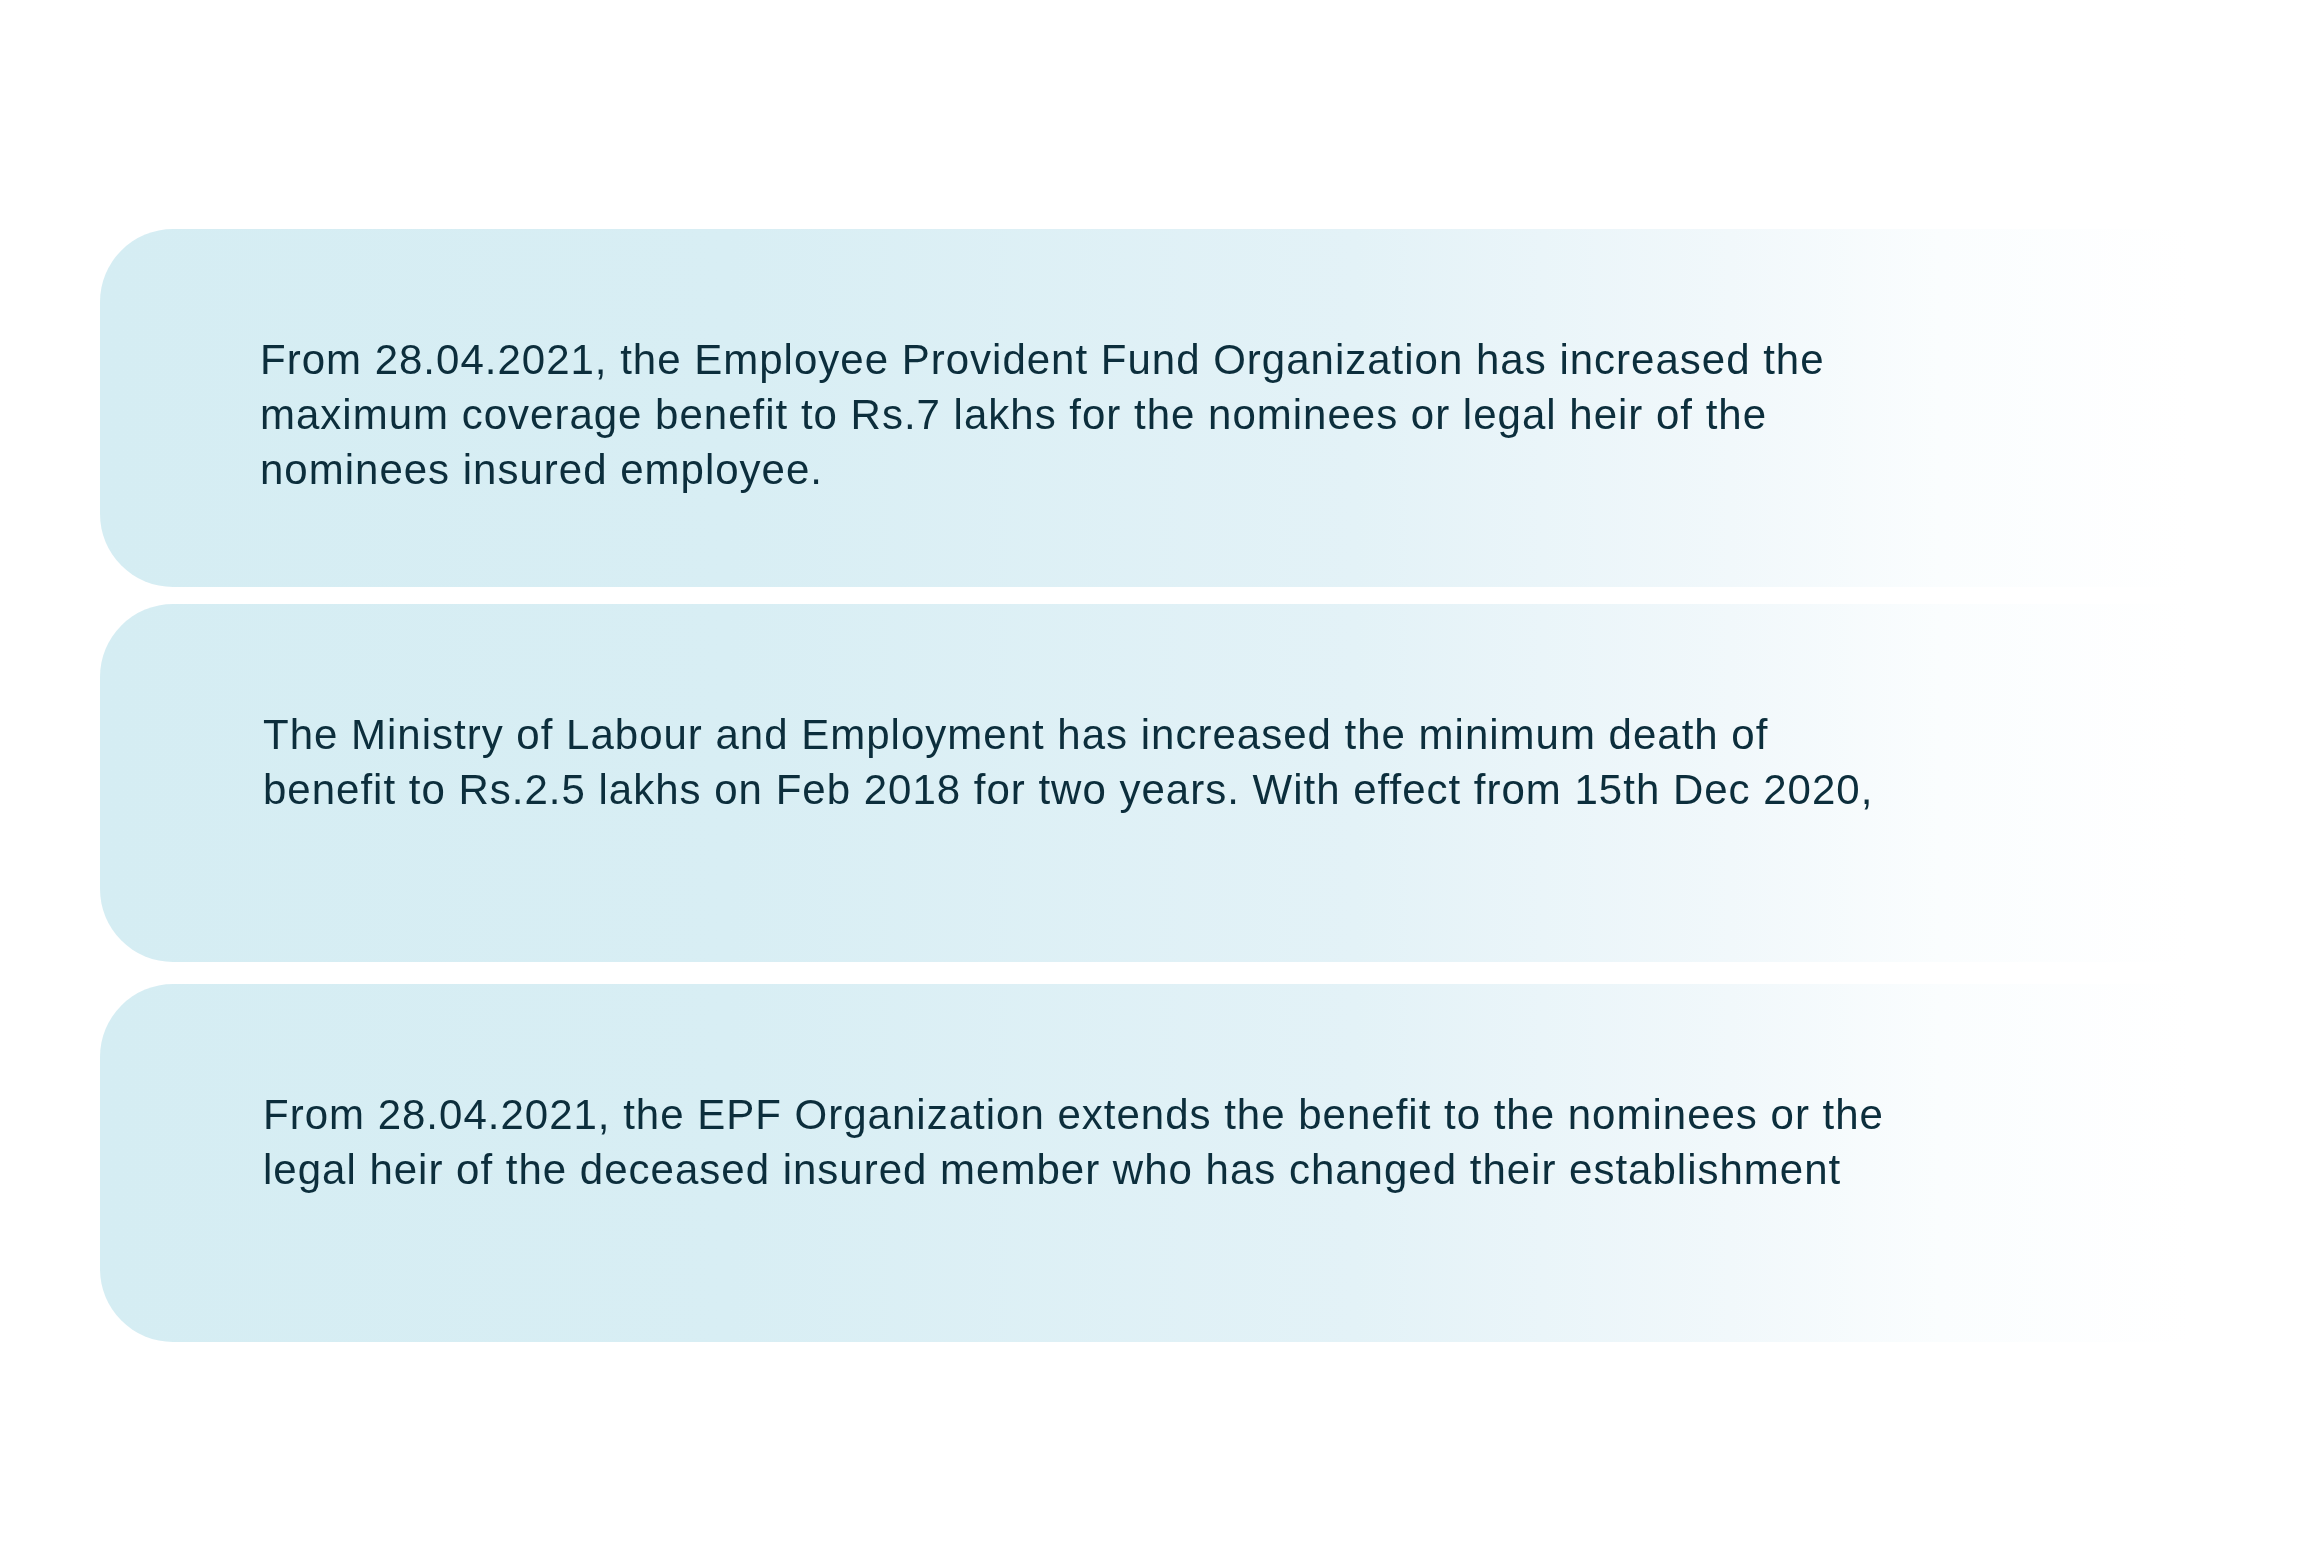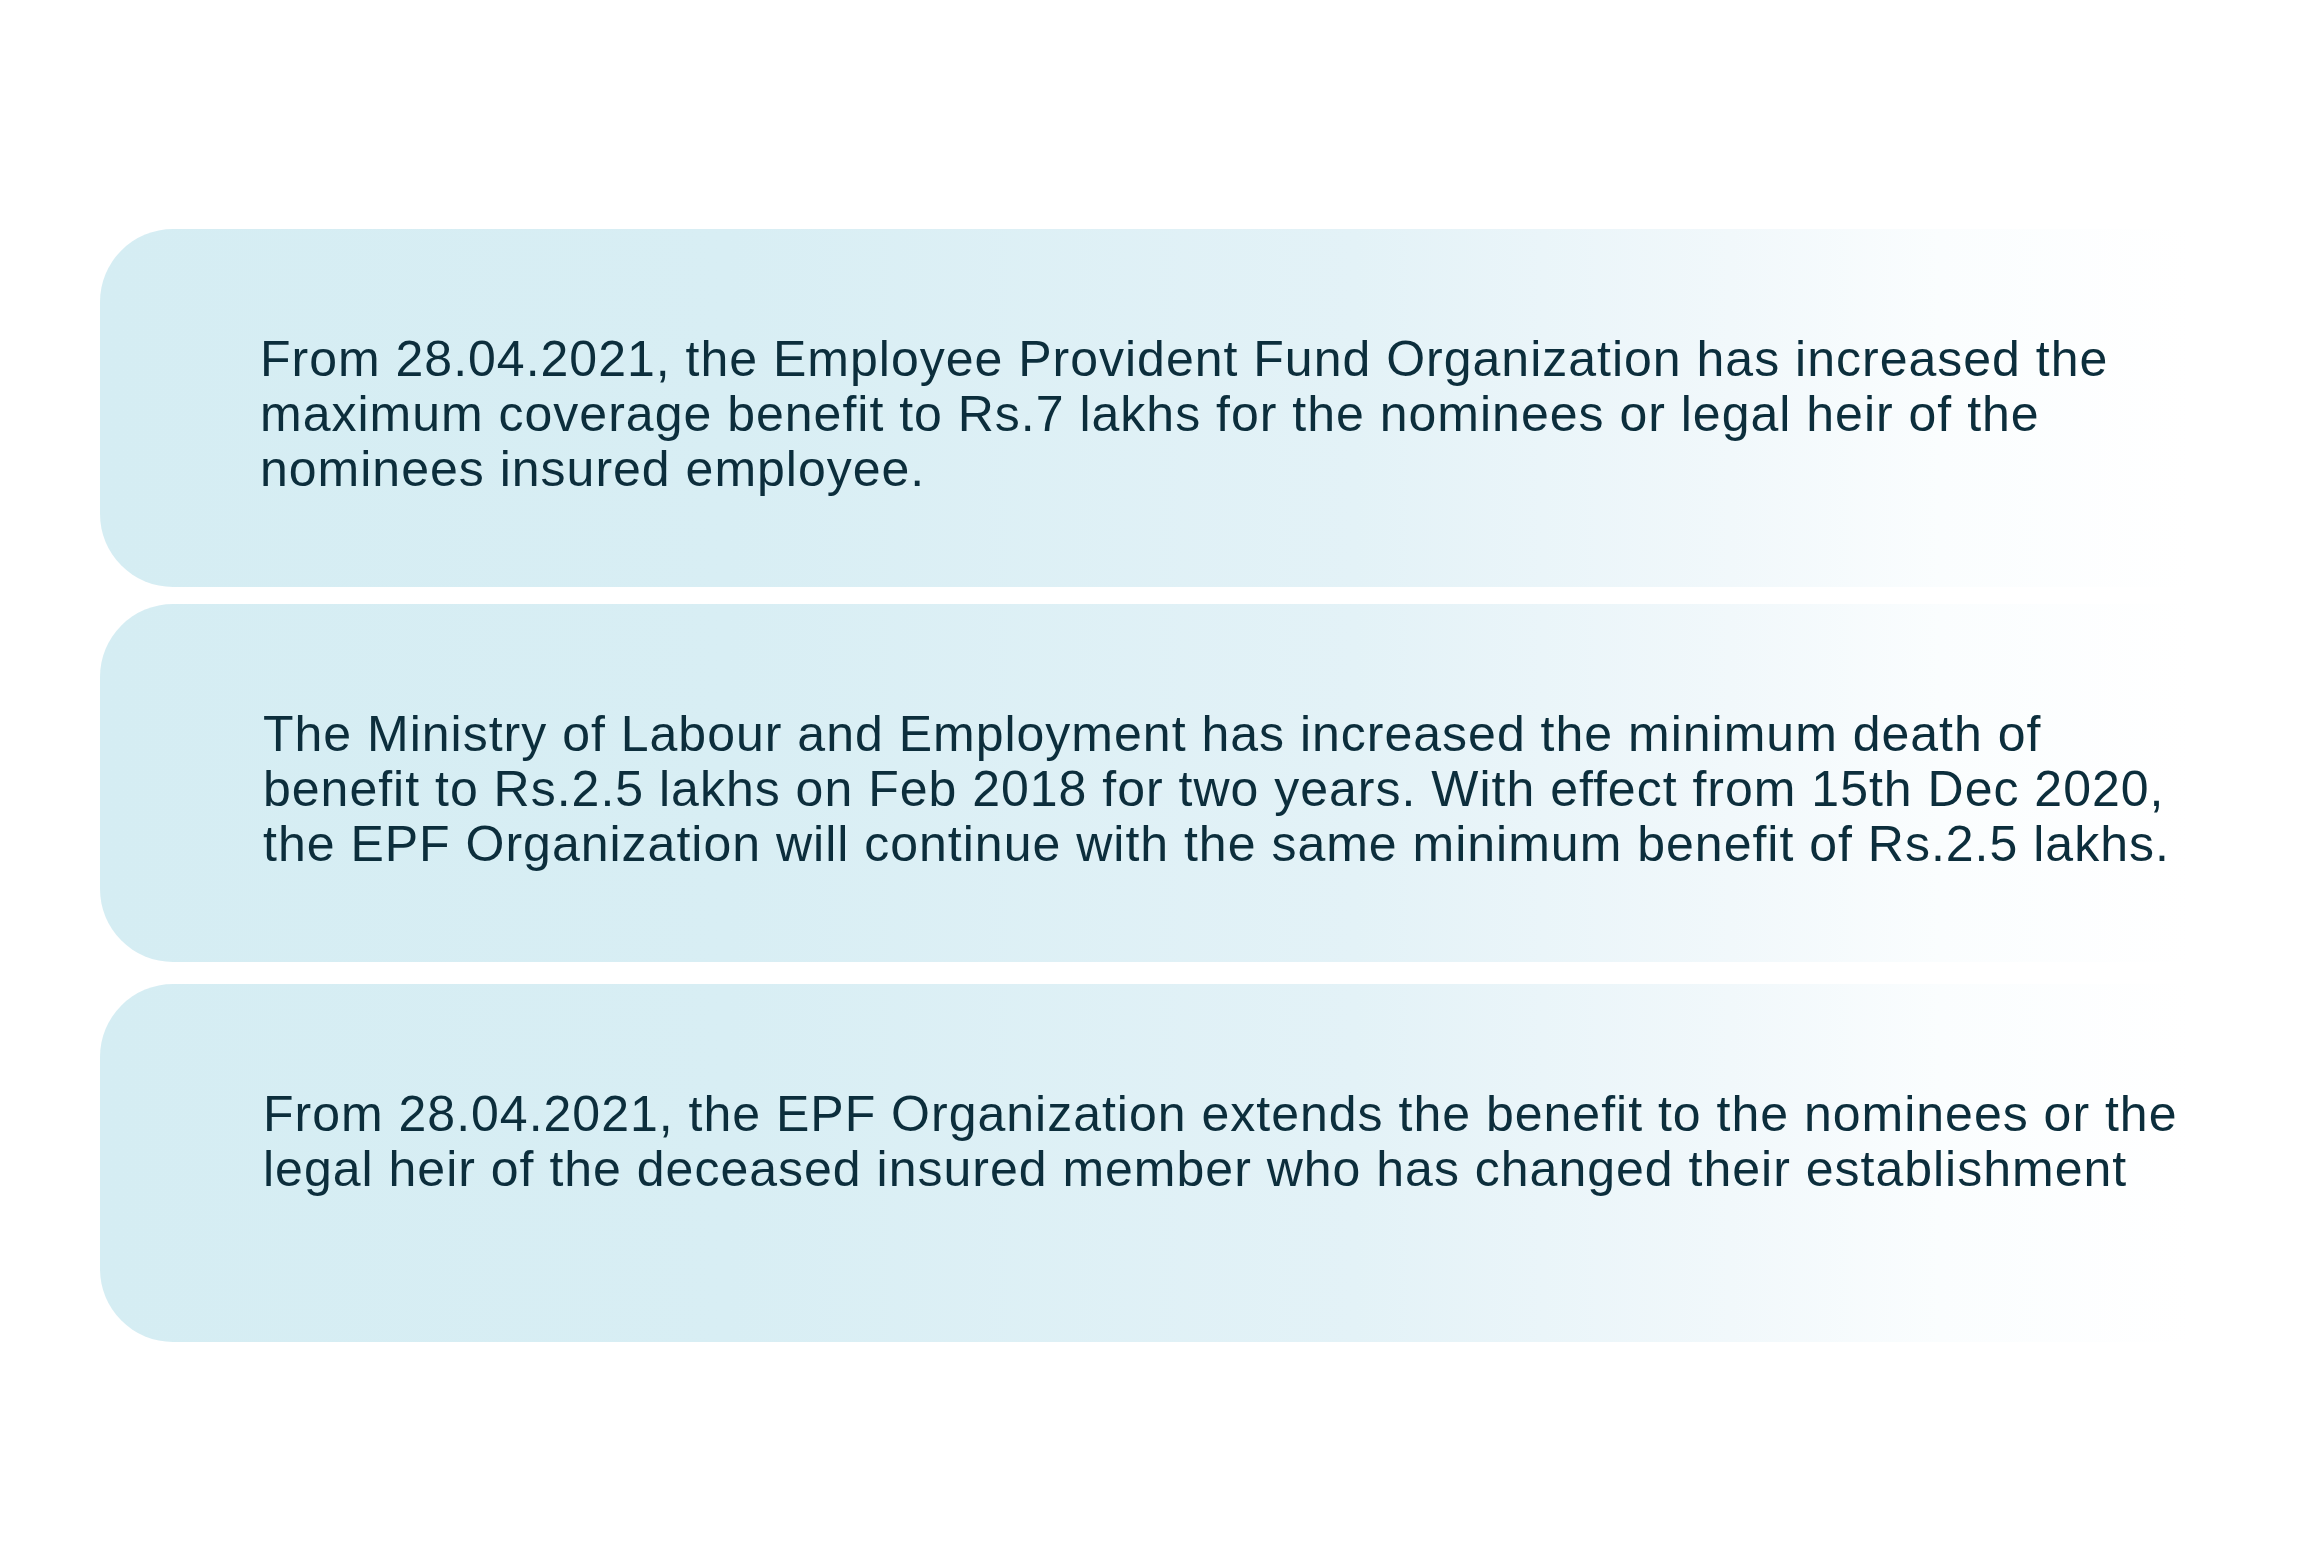--- a/index.html
+++ b/index.html
@@ -23,21 +23,21 @@
       #f1f8fb 78%,
       #fafdfe 88%,
       #ffffff 100%);
   }
   .card-text {
     position: absolute;
     left: 163px;
     top: 103px;
     margin: 0;
     color: #0c2e3c;
-    font-size: 50px;
+    font-size: 42px;
     line-height: 55px;
     letter-spacing: 1px;
   }
   .card-text .line { display: block; white-space: nowrap; }
   #card-1 { top: 229px; }
   #card-1 .card-text { left: 160px; }
   #card-2 { top: 604px; }
   #card-3 { top: 984px; }
 </style>
 </head>
@@ -48,21 +48,20 @@
     <span class="line">From 28.04.2021, the Employee Provident Fund Organization has increased the</span>
     <span class="line">maximum coverage benefit to Rs.7 lakhs for the nominees or legal heir of the</span>
     <span class="line">nominees insured employee.</span>
   </p>
 </div>
 
 <div class="card" id="card-2">
   <p class="card-text">
     <span class="line">The Ministry of Labour and Employment has increased the minimum death of</span>
     <span class="line">benefit to Rs.2.5 lakhs on Feb 2018 for two years. With effect from 15th Dec 2020,</span>
-    <span class="line">the EPF Organization will continue with the same minimum benefit of Rs.2.5 lakhs.</span>
   </p>
 </div>
 
 <div class="card" id="card-3">
   <p class="card-text">
     <span class="line">From 28.04.2021, the EPF Organization extends the benefit to the nominees or the</span>
     <span class="line">legal heir of the deceased insured member who has changed their establishment</span>
   </p>
 </div>
 

